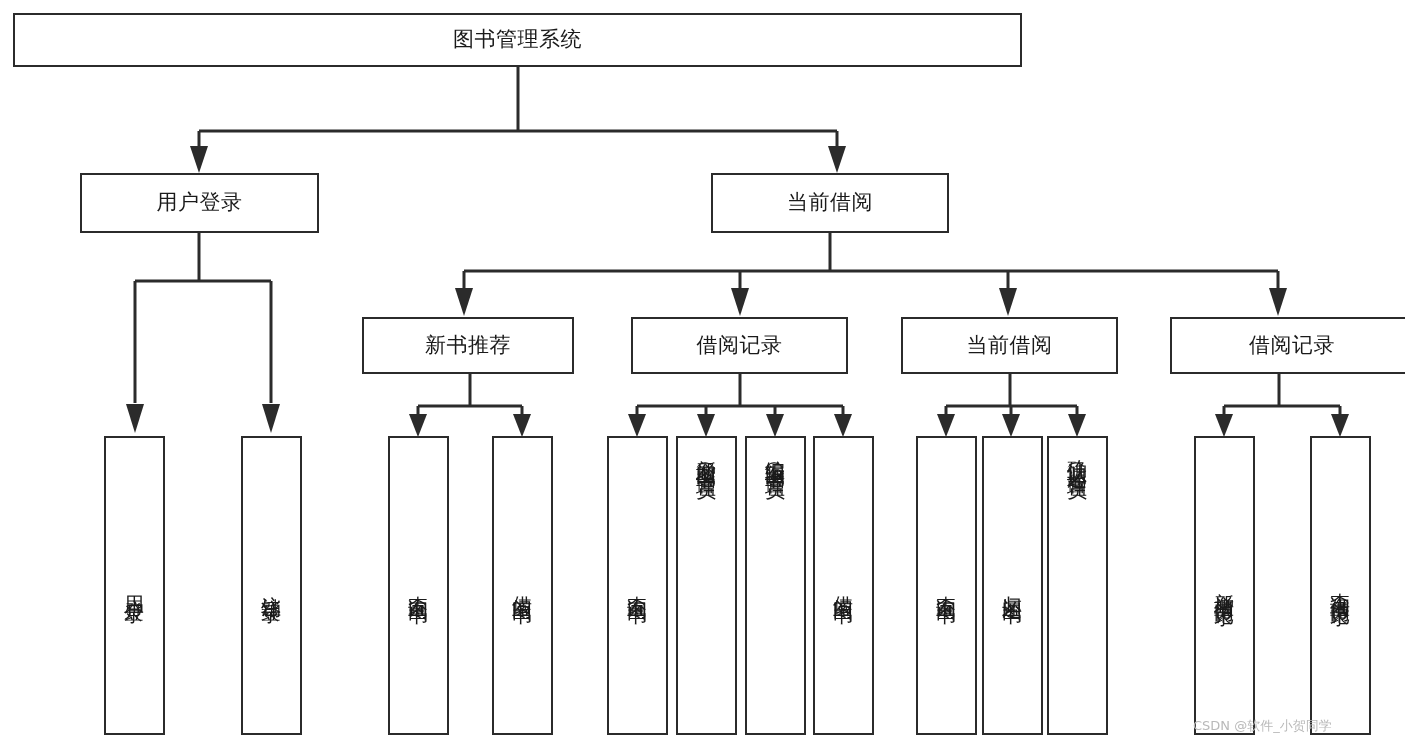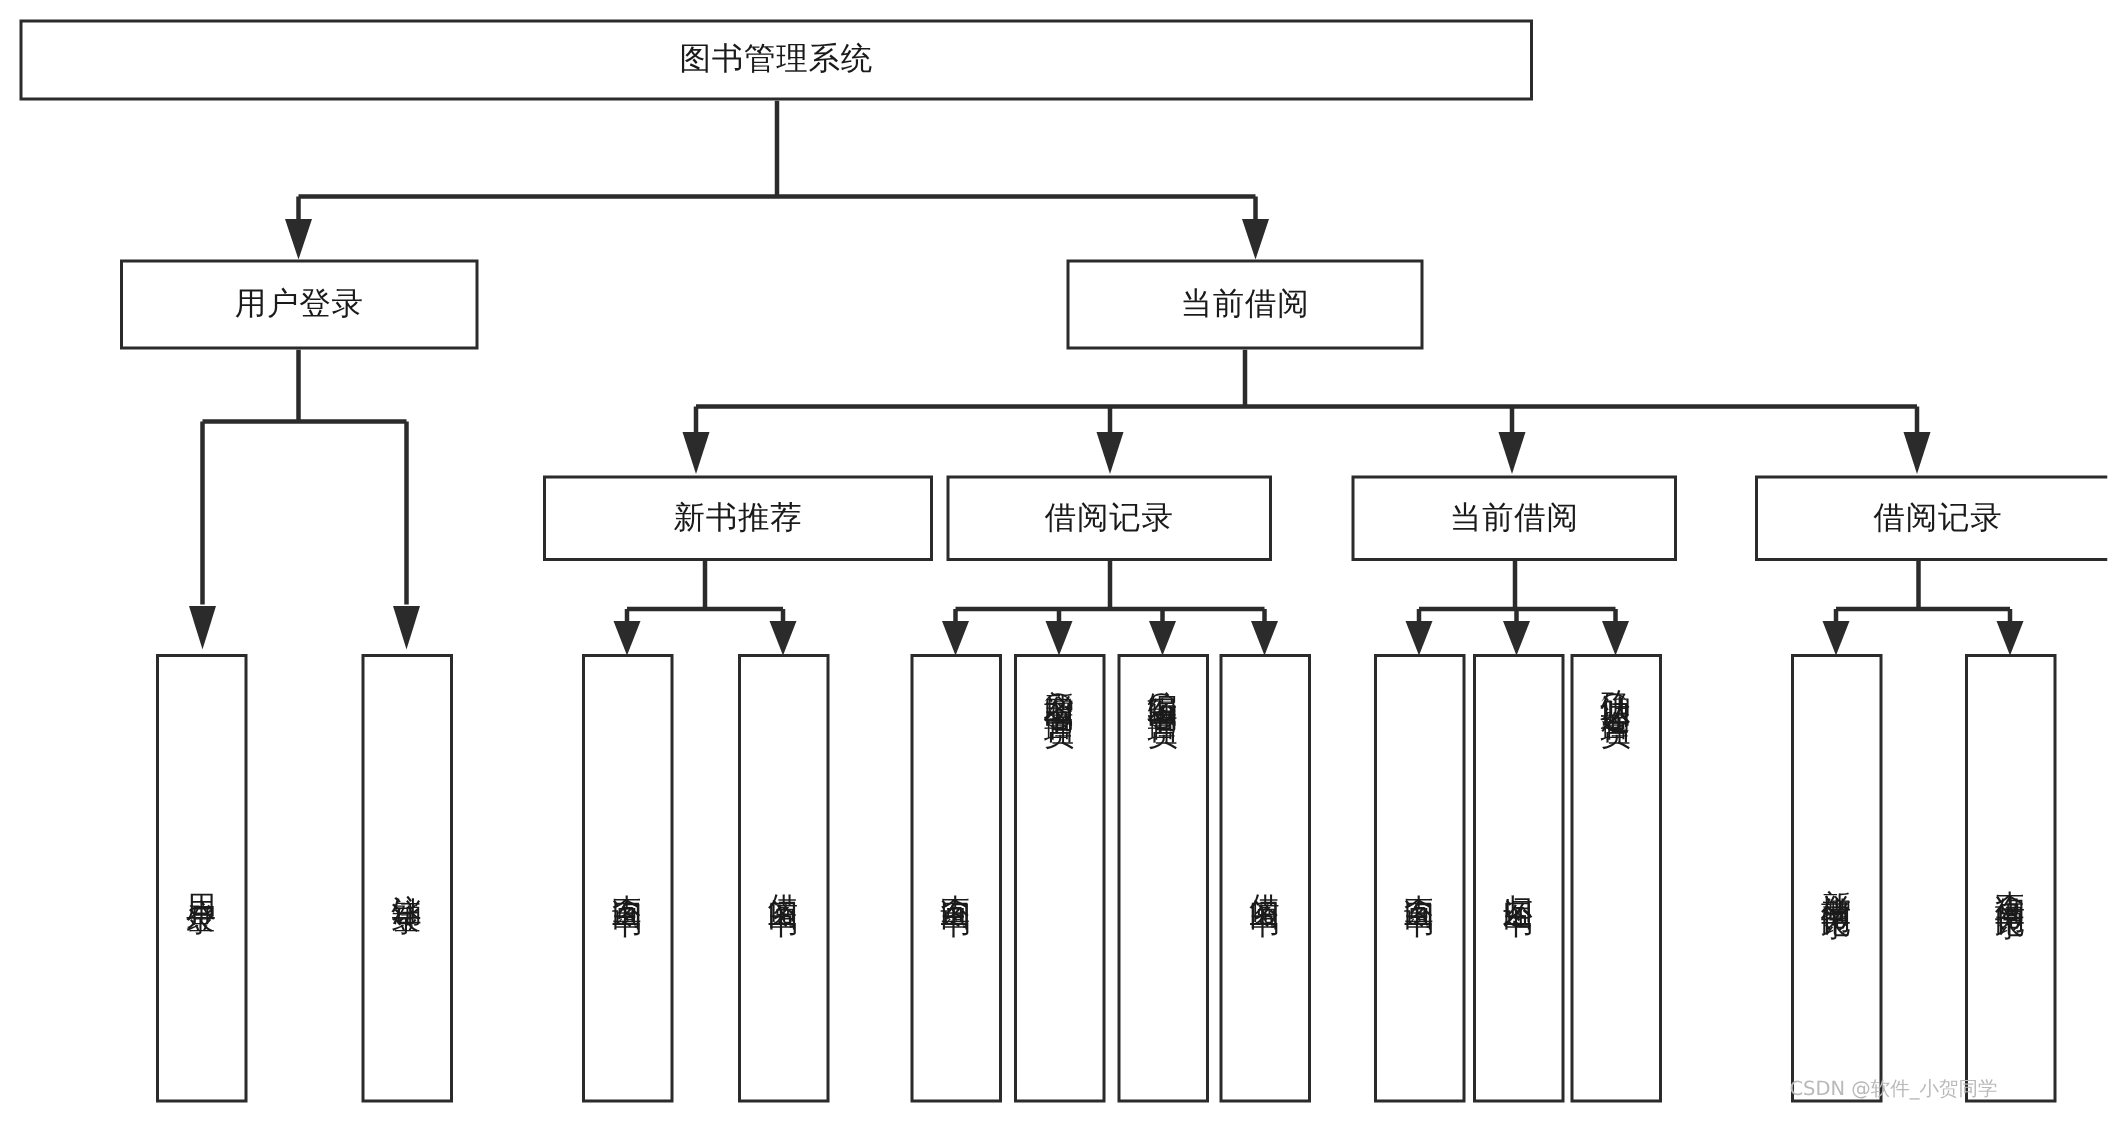--- a/index.html
+++ b/index.html
@@ -148,21 +148,21 @@
   </div>
 
   <div class="node-box" style="left:80px; top:173px; width:239px; height:60px;">
     <span class="node-label-h">用户登录</span>
   </div>
 
   <div class="node-box" style="left:711px; top:173px; width:238px; height:60px;">
     <span class="node-label-h">当前借阅</span>
   </div>
 
-  <div class="node-box" style="left:362px; top:317px; width:260px; height:57px;">
+  <div class="node-box" style="left:362px; top:317px; width:212px; height:57px;">
     <span class="node-label-h">新书推荐</span>
   </div>
 
   <div class="node-box" style="left:631px; top:317px; width:217px; height:57px;">
     <span class="node-label-h">借阅记录</span>
   </div>
 
   <div class="node-box" style="left:901px; top:317px; width:217px; height:57px;">
     <span class="node-label-h">当前借阅</span>
   </div>

